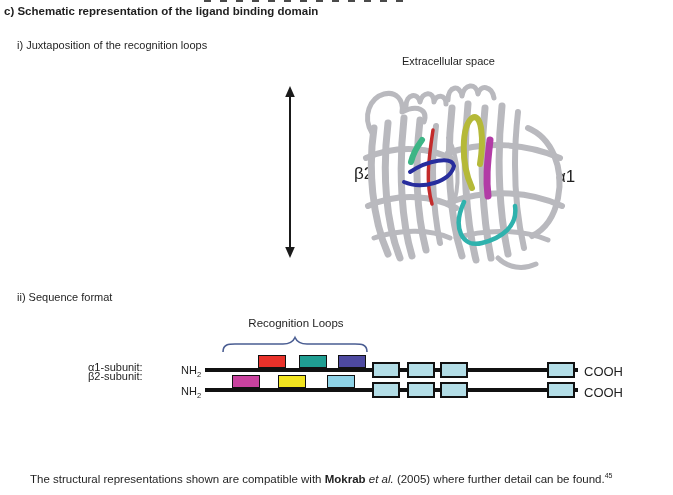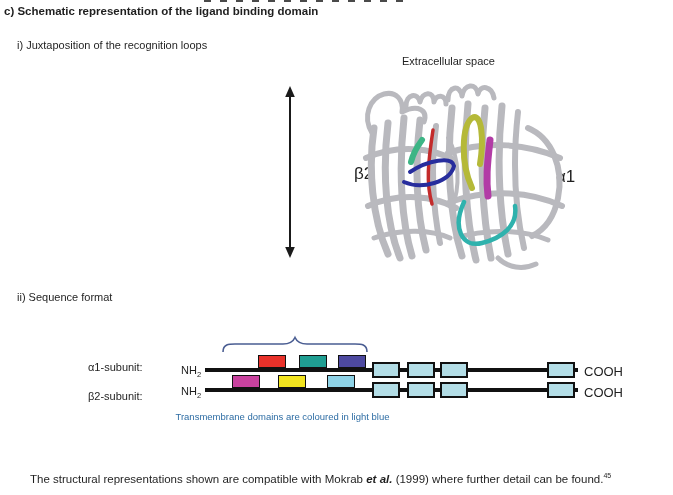--- a/index.html
+++ b/index.html
@@ -27,22 +27,22 @@
     position:absolute; width:28px; height:13px;
     border:1.5px solid #111;
   }
   .tm-box {
     position:absolute; width:28px; height:16px;
     border:2px solid #111;
   }
   .recog-label { font-size:11.5px; text-align:center; }
   .caption { font-size:9.5px; text-align:center; }
   .footer { font-size:11.5px; white-space:nowrap; }
-  .footer b { font-weight:normal; }
-  .footer .etal { font-weight:bold; font-style:italic; }
+  .footer b { font-weight:bold; }
+  .footer .etal { font-weight:normal; font-style:italic; }
   .footer sup { font-size:7px; vertical-align:super; }
   .remnant {
     background:repeating-linear-gradient(90deg,#2a2a2a 0 7px,transparent 7px 16px);
     opacity:.85;
   }
   svg { display:block; overflow:visible; }
 </style>
 </head>
 <body>
 
@@ -102,45 +102,45 @@
     <path d="M 85,52 C 80,85 78,105 84,126" fill="none" stroke-width="3.5" stroke-linecap="round" stroke="#c32b2b"></path>
     <path d="M 56,104 C 74,112 102,104 106,88 C 104,78 80,82 62,94" fill="none" stroke-width="4" stroke-linecap="round" stroke="#272d9d"></path>
 
     <path d="M 124,110 C 112,84 114,48 124,40 C 134,34 136,62 132,86" fill="none" stroke-width="6" stroke-linecap="round" stroke="#b5b938"></path>
     <path d="M 142,62 C 139,88 138,102 140,118" fill="none" stroke-width="7" stroke-linecap="round" stroke="#b23ca6"></path>
     <path d="M 116,124 C 104,150 114,170 134,165 C 154,160 170,148 167,128" fill="none" stroke-width="4.5" stroke-linecap="round" stroke="#2fb2ad"></path>
   </svg>
 
   <div class="abs heading" style="left:17px; top:283px;margin-top:8px;">ii) Sequence format</div>
 
+  <div class="abs recog-label" style="left:220px; top:317px; width:152px;">Recognition Loops</div>
   <svg class="abs" style="left:221px; top:336px;" width="148" height="17" viewBox="0 0 148 17">
     <path d="M 2,16 C 2,8 8,8 14,8 L 62,8 C 69,8 72,6 74,1.5 C 76,6 79,8 86,8 L 134,8 C 140,8 146,8 146,16" fill="none" stroke-width="1.6" stroke="#4a5d92"></path>
   </svg>
 
   <div class="abs seq-label" style="left:88px; top:361px;">α1-subunit:</div>
   <div class="abs nterm" style="left:181px; top:364px;"><span>NH</span><sub>2</sub></div>
   <div class="abs seq-line" style="left:205px; top:368px; width:373px;"></div>
   <div class="loop-box" style="left: 258px; top: 355px; background-color: rgb(232, 49, 42);"></div>
   <div class="loop-box" style="left: 299px; top: 355px; background-color: rgb(31, 158, 146);"></div>
   <div class="loop-box" style="left: 338px; top: 355px; background-color: rgb(77, 73, 160);"></div>
   <div class="tm-box" style="left: 372px; top: 362px; background-color: rgb(179, 221, 230);"></div>
   <div class="tm-box" style="left: 407px; top: 362px; background-color: rgb(179, 221, 230);"></div>
   <div class="tm-box" style="left: 440px; top: 362px; background-color: rgb(179, 221, 230);"></div>
   <div class="tm-box" style="left: 547px; top: 362px; background-color: rgb(179, 221, 230);"></div>
   <div class="abs cterm" style="left:584px; top:364px;">COOH</div>
 
-  <div class="abs seq-label" style="left:88px; top:390px;">β2-subunit:</div>
+  <div class="abs seq-label" style="left:88px; top:370px;">β2-subunit:</div>
   <div class="abs nterm" style="left:181px; top:385px;"><span>NH</span><sub>2</sub></div>
   <div class="abs seq-line" style="left:205px; top:388px; width:373px;"></div>
   <div class="loop-box" style="left: 232px; top: 375px; background-color: rgb(201, 66, 159);"></div>
   <div class="loop-box" style="left: 278px; top: 375px; background-color: rgb(242, 228, 31);"></div>
   <div class="loop-box" style="left: 327px; top: 375px; background-color: rgb(142, 210, 230);"></div>
   <div class="tm-box" style="left: 372px; top: 382px; background-color: rgb(179, 221, 230);"></div>
   <div class="tm-box" style="left: 407px; top: 382px; background-color: rgb(179, 221, 230);"></div>
   <div class="tm-box" style="left: 440px; top: 382px; background-color: rgb(179, 221, 230);"></div>
   <div class="tm-box" style="left: 547px; top: 382px; background-color: rgb(179, 221, 230);"></div>
   <div class="abs cterm" style="left:584px; top:385px;">COOH</div>
 
-  <div class="abs caption" style="left: 120px; top: 411px; width: 325px; color: rgb(46, 109, 164);">Transmembrane domains are coloured in light blue</div>
 
-  <div class="abs footer" style="left:30px; top:472px;"><span>The structural representations shown are compatible with </span><b>Mokrab </b><span class="etal">et al.</span><span> (1999) where further detail can be found.</span><sup>45</sup></div>
+  <div class="abs footer" style="left:30px; top:472px;"><span>The structural representations shown are compatible with </span><b>Mokrab </b><span class="etal">et al.</span><span> (2005) where further detail can be found.</span><sup>45</sup></div>
 
 </div>
 
 </body></html>

